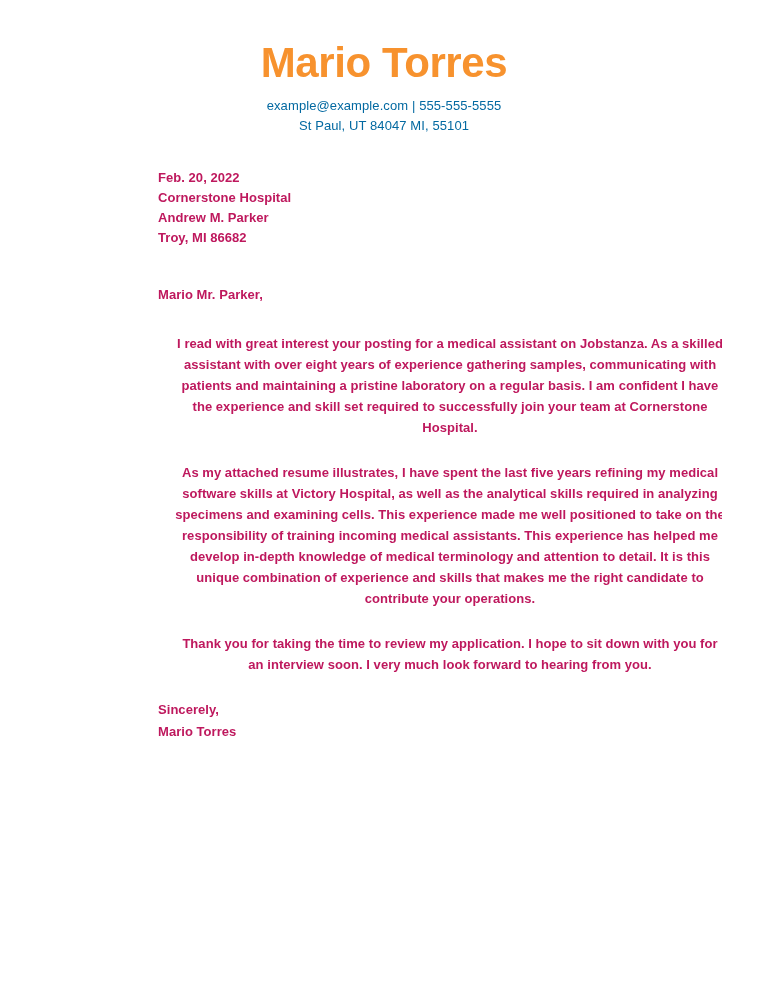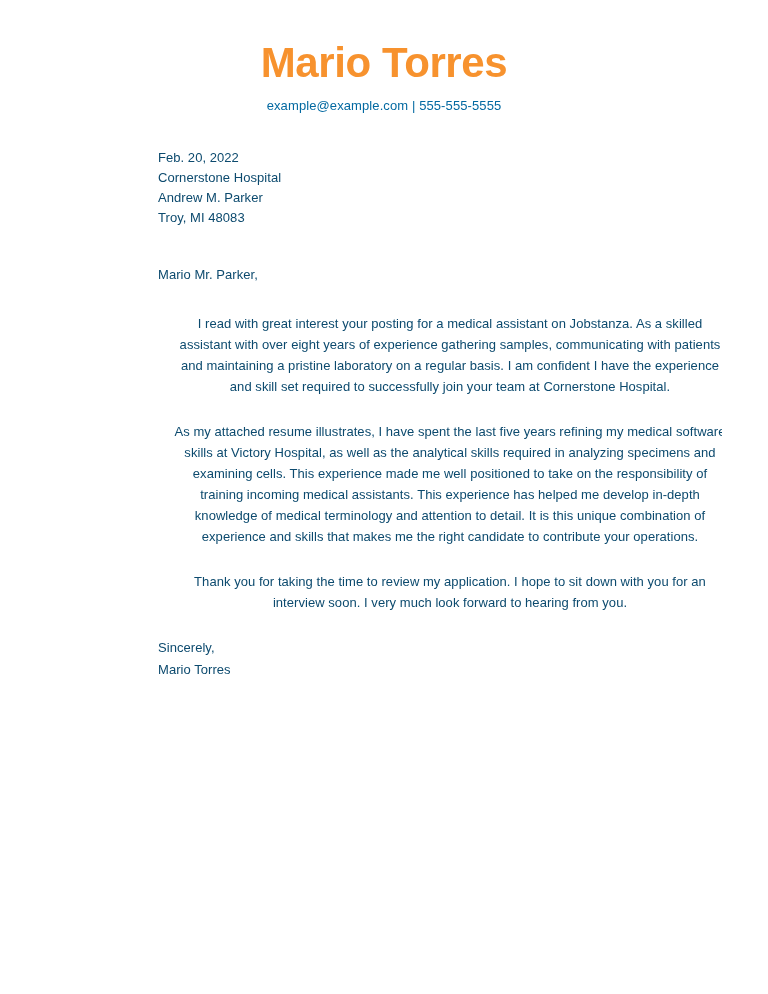--- a/index.html
+++ b/index.html
@@ -41,24 +41,25 @@
     color: #0369a1;
     line-height: 20px;
     letter-spacing: 0.1px;
   }
 
   
   .letter-body {
     width: 568px;
     margin-left: 112px;
     padding-top: 32px;
-    color: #0c4a6e;
+    color: #be185d;
     font-size: 13px;
     line-height: 21px;
     letter-spacing: 0.05px;
+    font-weight: bold;
   }
 
   .recipient-block {
     margin-bottom: 36px;
   }
   .recipient-line {
     line-height: 20px;
   }
 
   .salutation {
@@ -78,29 +79,30 @@
   }
 </style>
 </head>
 <body>
 
 <div class="page">
 
   <div class="letter-header">
     <h1 class="candidate-name">Mario Torres</h1>
     <div class="contact-line">example@example.com | 555-555-5555</div>
+    <div class="contact-line">St Paul, UT 84047 MI, 55101</div>
   </div>
 
   <div class="letter-body">
 
     <div class="recipient-block">
       <div class="recipient-line">Feb. 20, 2022</div>
       <div class="recipient-line">Cornerstone Hospital</div>
       <div class="recipient-line">Andrew M. Parker</div>
-      <div class="recipient-line">Troy, MI 48083</div>
+      <div class="recipient-line">Troy, MI 86682</div>
     </div>
 
     <div class="salutation">Mario Mr. Parker,</div>
 
     <p class="body-paragraph">I read with great interest your posting for a medical assistant on Jobstanza. As a skilled assistant with over eight years of experience gathering samples, communicating with patients and maintaining a pristine laboratory on a regular basis. I am confident I have the experience and skill set required to successfully join your team at Cornerstone Hospital.</p>
 
     <p class="body-paragraph">As my attached resume illustrates, I have spent the last five years refining my medical software skills at Victory Hospital, as well as the analytical skills required in analyzing specimens and examining cells. This experience made me well positioned to take on the responsibility of training incoming medical assistants. This experience has helped me develop in-depth knowledge of medical terminology and attention to detail. It is this unique combination of experience and skills that makes me the right candidate to contribute your operations.</p>
 
     <p class="body-paragraph">Thank you for taking the time to review my application. I hope to sit down with you for an interview soon. I very much look forward to hearing from you.</p>
 

